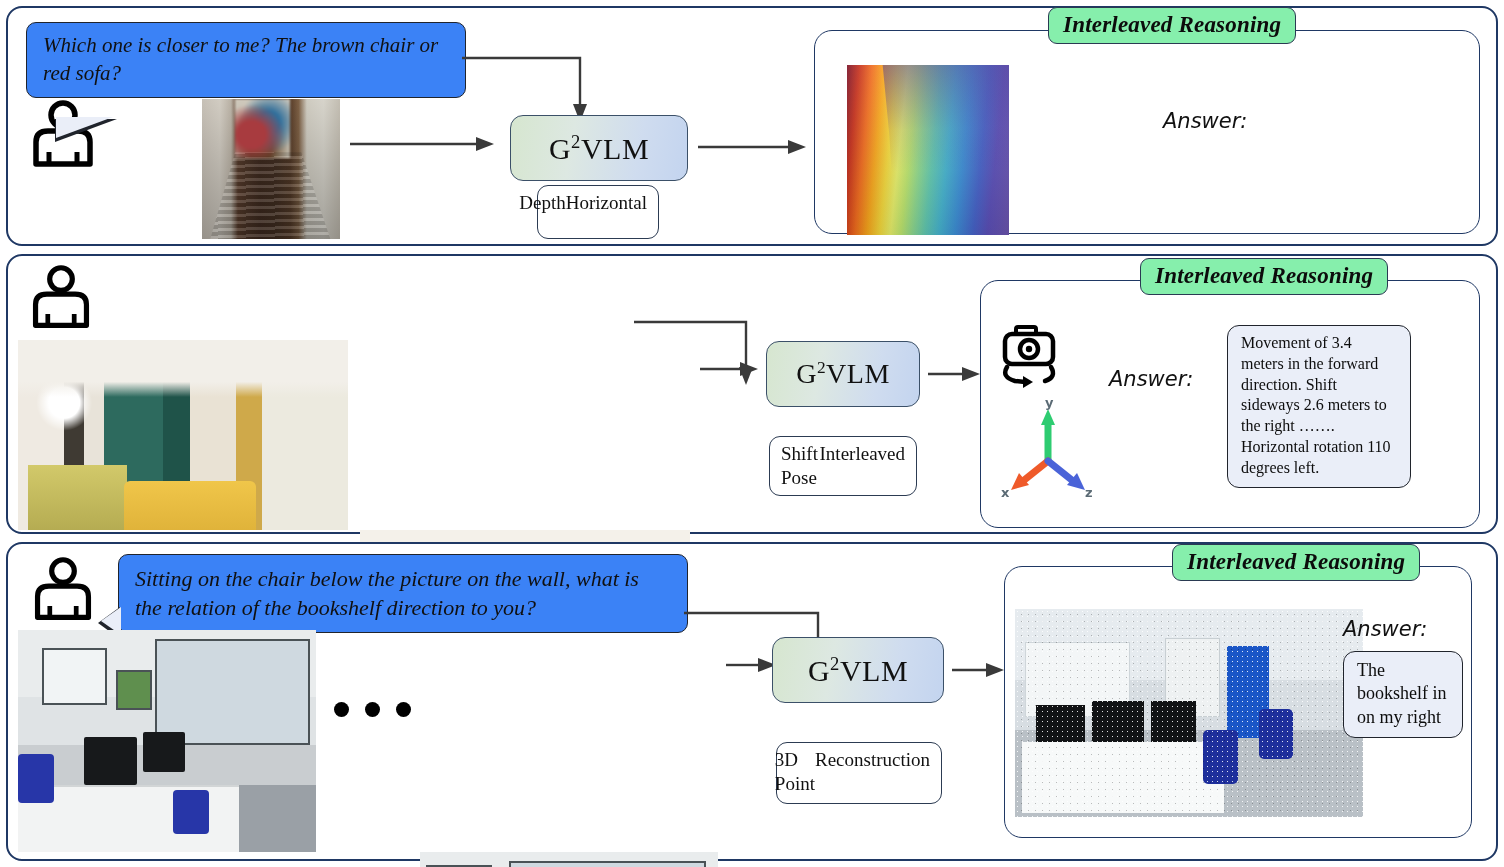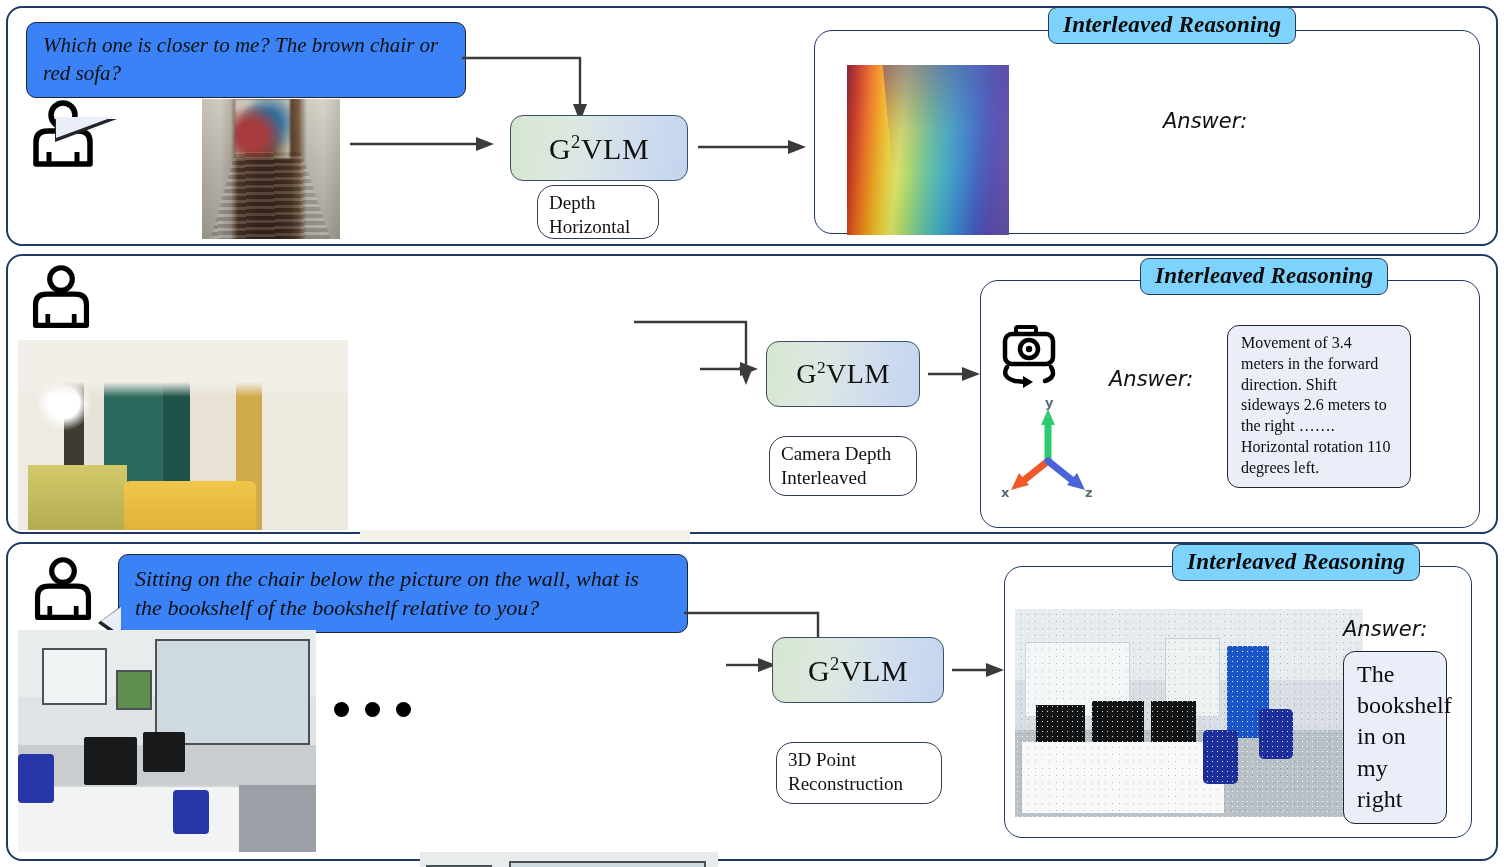--- a/index.html
+++ b/index.html
@@ -87,38 +87,38 @@
     display: flex; align-items: center; justify-content: center;
     color: #111;
     letter-spacing: .5px;
   }
   .model-box sup { font-size: .62em; vertical-align: super; }
 
   
   .task-box {
     position: absolute;
     border: 1.3px solid #2c3b52;
-    border-radius: 17px;
+    border-radius: 11px;
     background: #fff;
-    display: flex; flex-direction: column; justify-content: flex-start;
+    display: flex; flex-direction: row; justify-content: flex-end;
     padding: 5px 11px;
     color: #111;
     line-height: 1.25;
   }
 
   
   .reason-panel {
     position: absolute;
     border: 1.6px solid #1f3864;
     border-radius: 18px;
     background: #fff;
   }
   .reason-chip {
     position: absolute;
-    background: #7dd3fc;
+    background: #86efac;
     border: 1.4px solid #2a3a52;
     border-radius: 9px;
     font-weight: bold; font-style: italic;
     color: #0c0c0c;
     padding: 4px 14px 5px 14px;
     white-space: nowrap;
     letter-spacing: .2px;
   }
 
   
@@ -373,21 +373,21 @@
       <polygon points="107,56 114,74 121,56"></polygon>
     </svg>
 
     <div class="model-box" style="left:758px; top:85px; width:154px; height:66px; font-size:28px;">
       <span>
         <span>G</span><sup>2</sup><span>VLM</span>
       </span>
     </div>
 
     <div class="task-box" style="left:761px; top:180px; width:148px; height:60px; font-size:19px;">
-      <div>Camera Depth</div>
+      <div>Shift Pose</div>
       <div>Interleaved</div>
     </div>
 
     <svg class="conn" style="left:918px; top:107px; width:58px; height:22px;">
       <line x1="2" y1="11" x2="36" y2="11"></line>
       <polygon points="36,4 54,11 36,18"></polygon>
     </svg>
 
     <div class="reason-panel" style="left:972px; top:24px; width:500px; height:248px;">
 
@@ -433,21 +433,21 @@
 
     <div class="person-icon" style="left:22px; top:12px;">
       <svg width="66" height="66" viewBox="0 0 70 68">
         <circle cx="35" cy="15" r="12" fill="none" stroke="#000" stroke-width="5.5"></circle>
         <path d="M8 64 L8 42 Q8 31 20 31 L50 31 Q62 31 62 42 L62 64 Z" fill="none" stroke="#000" stroke-width="5.5" stroke-linejoin="round"></path>
         <path d="M21 64 L21 52 M49 64 L49 52" stroke="#000" stroke-width="5"></path>
       </svg>
     </div>
 
     <div class="bubble" style="left:110px; top:10px; width:570px; font-size:22px;">
-      <span>Sitting on the chair below the picture on the wall, what is the bookshelf of the bookshelf relative to you?</span>
+      <span>Sitting on the chair below the picture on the wall, what is the relation of the bookshelf direction to you?</span>
       <span class="tail tail-left"></span>
     </div>
 
     <div class="img-frame office" style="left:10px; top:86px; width:298px; height:222px;">
       <div class="win" style="left:46%; top:4%; width:52%; height:48%;"></div>
       <div class="win" style="left:8%; top:8%; width:22%; height:26%; background:#f1f4f5;"></div>
       <div class="win" style="left:33%; top:18%; width:12%; height:18%; background:#5f8f4e;"></div>
       <div class="mon" style="left:22%; top:48%; width:18%; height:22%;"></div>
       <div class="mon" style="left:42%; top:46%; width:14%; height:18%;"></div>
       <div class="desk" style="left:0%; top:70%; width:74%; height:30%;"></div>
@@ -503,21 +503,21 @@
         <div class="pc-mon" style="left:22%; top:44%; width:15%; height:22%;"></div>
         <div class="pc-mon" style="left:39%; top:44%; width:13%; height:20%;"></div>
         <div class="pc-desk" style="left:2%; top:64%; width:58%; height:34%;"></div>
         <div class="pc-chair" style="left:54%; top:58%; width:10%; height:26%;"></div>
         <div class="pc-chair" style="left:70%; top:48%; width:10%; height:24%;"></div>
         <div class="pc-noise"></div>
       </div>
 
       <div class="answer-label" style="left:338px; top:50px; font-size:21px;">Answer:</div>
 
-      <div class="answer-box" style="left:338px; top:84px; width:104px; font-size:24px;border-radius:12px;">
+      <div class="answer-box" style="left:338px; top:84px; width:120px; font-size:18px;border-radius:12px;">
         <span>The bookshelf in on my right</span>
       </div>
     </div>
 
     <div class="reason-chip" style="left:1164px; top:0px; font-size:23px;">Interleaved Reasoning</div>
   </div>
 
 </div>
 
 </body></html>

